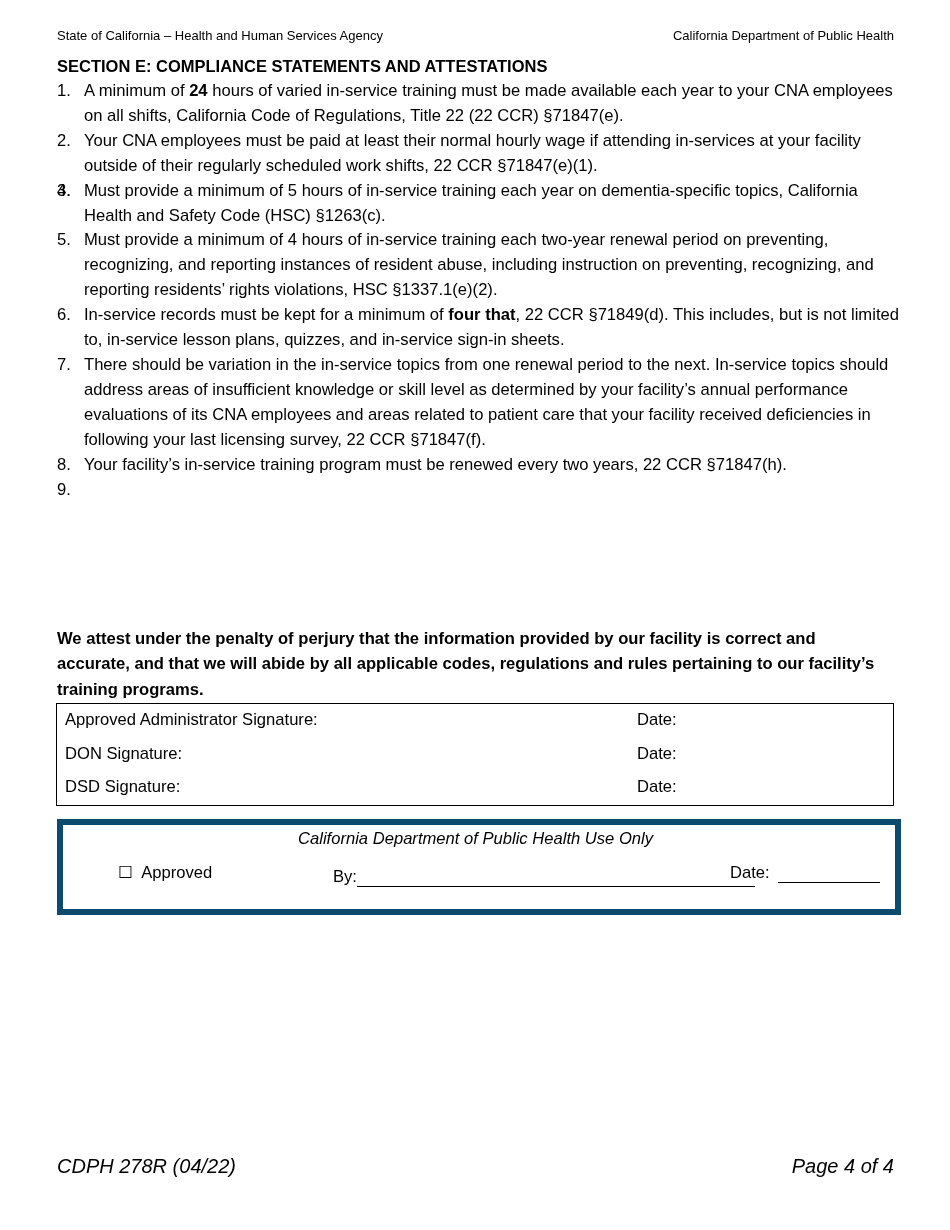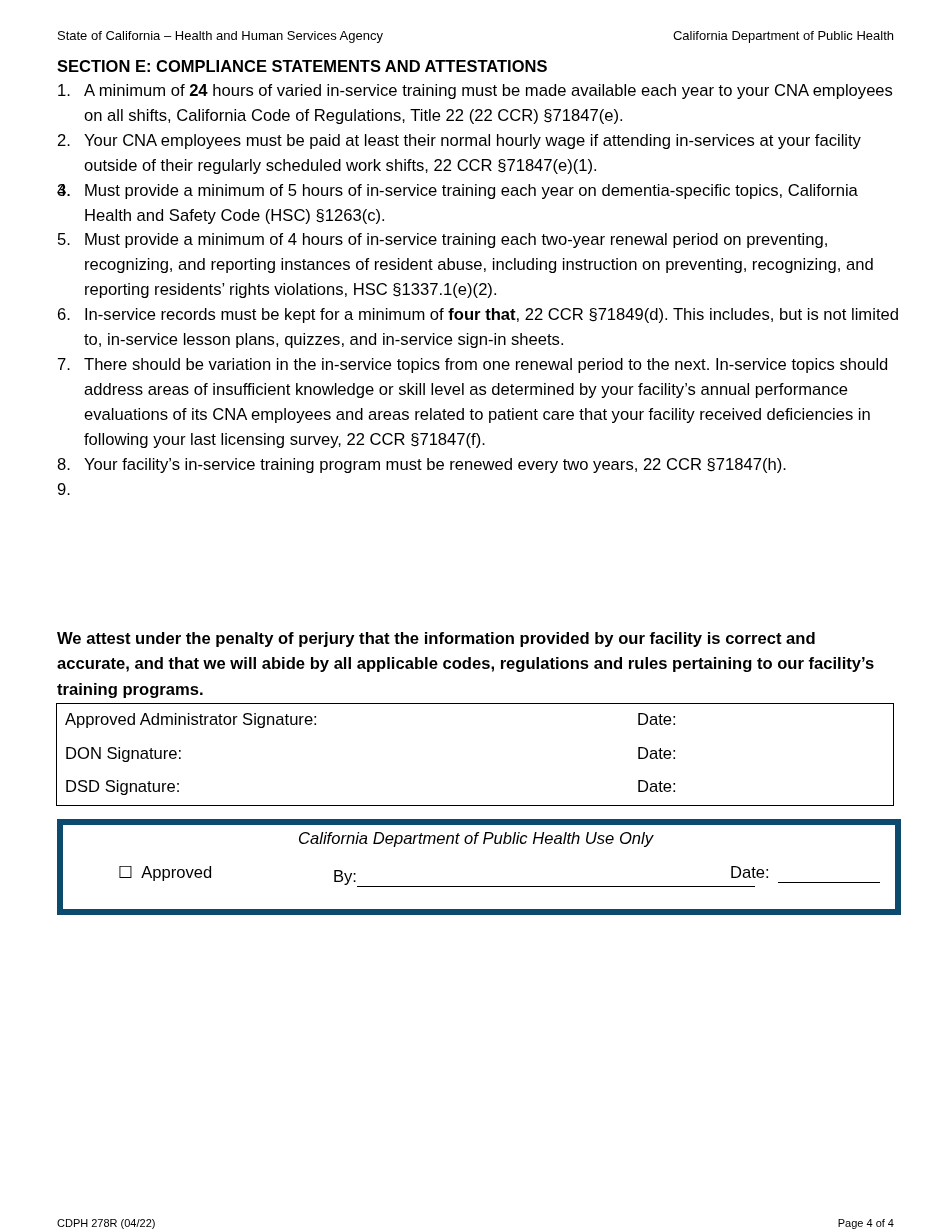--- a/index.html
+++ b/index.html
@@ -16,21 +16,21 @@
   .sig-row{position:absolute;left:8px;}
   .sig-date{position:absolute;left:580px;}
   .cdph-box{position:absolute;left:57px;top:819px;width:832px;height:84px;border:6px solid #0c4a6e;font-size:16.6px;}
   .cdph-title{position:absolute;left:235px;top:4px;font-style:italic;}
   .approved{position:absolute;left:55px;top:38px;}
   .by{position:absolute;left:229px;top:42px;margin-left:41px;}
   .by-line{display:inline-block;width:398px;border-bottom:1px solid #000;height:16px;vertical-align:bottom;}
   .rep{position:absolute;left:257px;top:58px;}
   .date2{position:absolute;left:667px;top:38px;}
   .date-line{display:inline-block;width:102px;border-bottom:1px solid #000;height:16px;vertical-align:bottom;margin-left:8px;}
-  .footer{position:absolute;top:1217px;font-size:11px;}
+  .footer{position:absolute;top:1155px;font-size:20px;font-style:italic;}
   .footer.left{left:57px;}
   .footer.right{right:56px;}
 </style>
 </head>
 <body>
 
 <div class="hdr left">State of California – Health and Human Services Agency</div>
 <div class="hdr right">California Department of Public Health</div>
 
 <div class="section-title">SECTION E:  COMPLIANCE STATEMENTS AND ATTESTATIONS</div>

